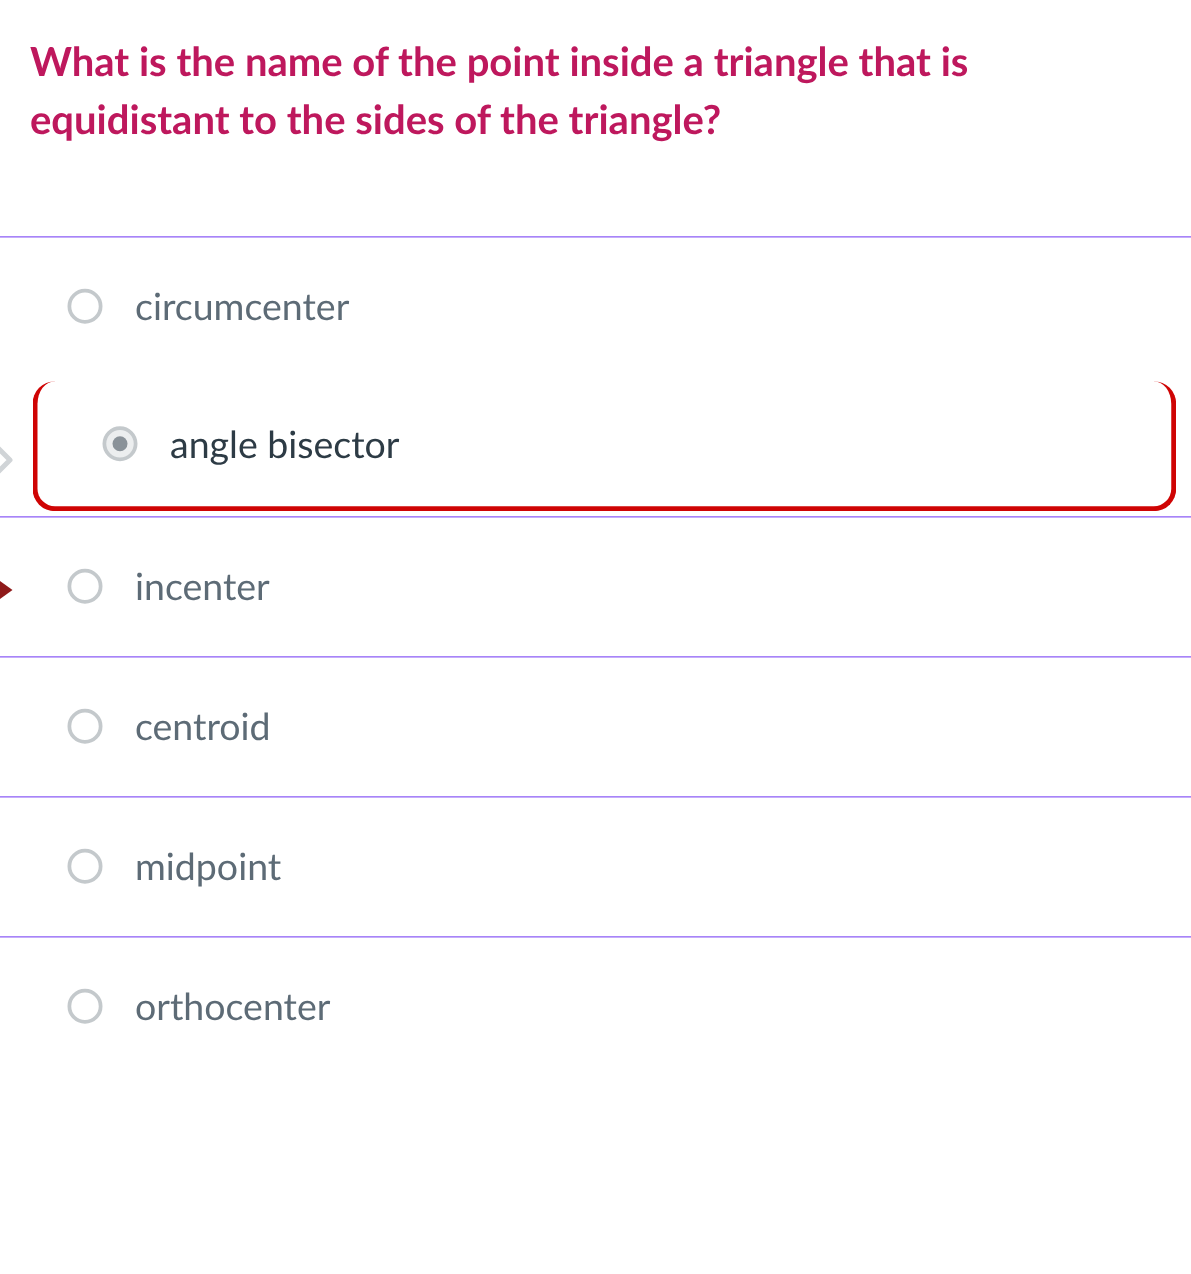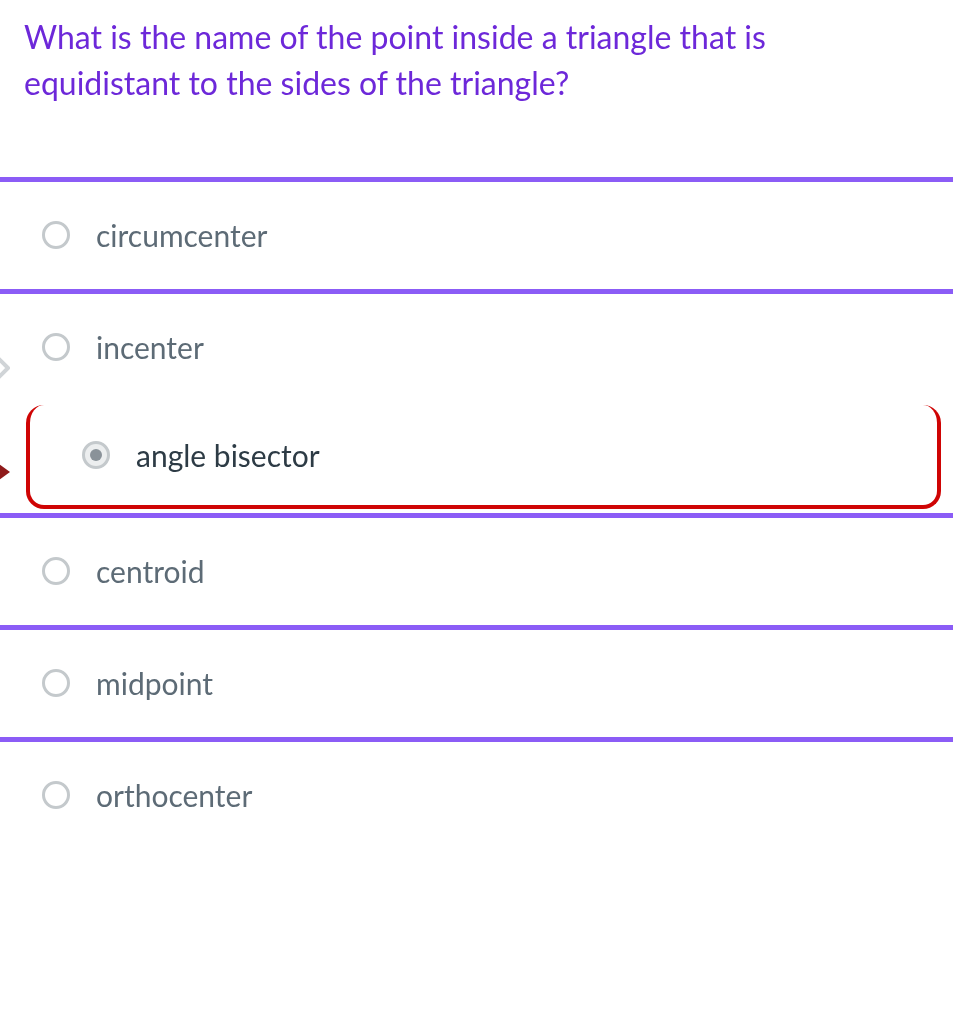--- a/index.html
+++ b/index.html
@@ -4,35 +4,35 @@
 <style>
   * { box-sizing: border-box; margin: 0; padding: 0; }
   html, body { width: 953px; height: 1019px; }
   body {
     font-family: "Lato", "Helvetica Neue", Arial, sans-serif;
     background: #ffffff;
     color: #2d3b45;
     position: relative;
   }
   .question {
-    padding: 14px 24px 10px 24px;
+    padding: 26px 24px 10px 24px;
     font-size: 32px;
     line-height: 1.45;
-    color: #6d28d9;
-    font-weight: 400;
+    color: #be185d;
+    font-weight: 700;
   }
   .options-container {
     margin-top: 60px;
   }
   .option-row {
     display: flex;
     align-items: center;
     height: 112px;
-    border-top: 5px solid #8b5cf6;
-    padding-left: 42px;
+    border-top: 1px solid #8b5cf6;
+    padding-left: 54px;
     position: relative;
     cursor: pointer;
   }
   .option-row.option-highlighted {
     border: 4px solid #cf0404;
     border-radius: 18px;
     margin: 4px 12px 4px 26px;
     padding-left: 52px;
     height: 104px;
   }
@@ -93,30 +93,30 @@
 
 <div class="question">What is the name of the point inside a triangle that is equidistant to the sides of the triangle?</div>
 
 <div class="options-container">
 
   <div class="option-row">
     <span class="radio-outer"></span>
     <span class="option-label">circumcenter</span>
   </div>
 
-  <div class="option-row">
-    <span class="radio-outer"></span>
-    <span class="option-label">incenter</span>
-  </div>
-
   <div class="option-row option-highlighted no-top-border">
     <span class="radio-outer selected">
         <span class="radio-inner"></span>
       </span>
     <span class="option-label">angle bisector</span>
+  </div>
+
+  <div class="option-row">
+    <span class="radio-outer"></span>
+    <span class="option-label">incenter</span>
   </div>
 
 
   <div class="option-row">
     <span class="radio-outer"></span>
     <span class="option-label">centroid</span>
   </div>
 
   <div class="option-row">
     <span class="radio-outer"></span>

